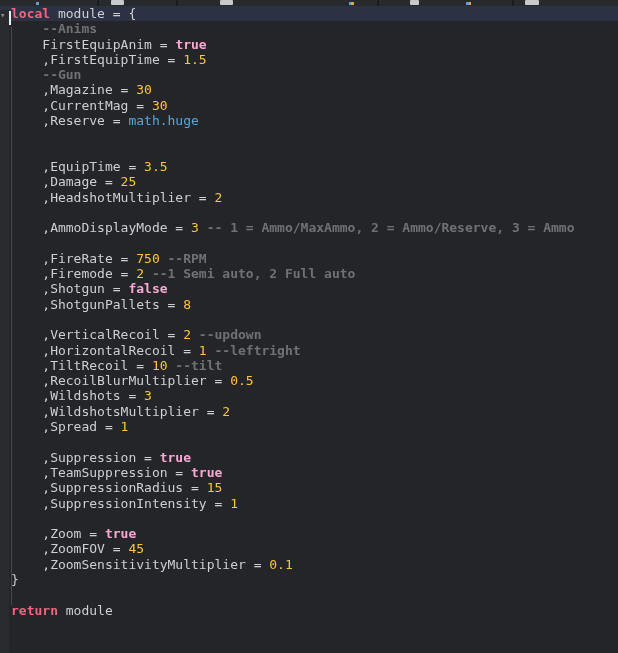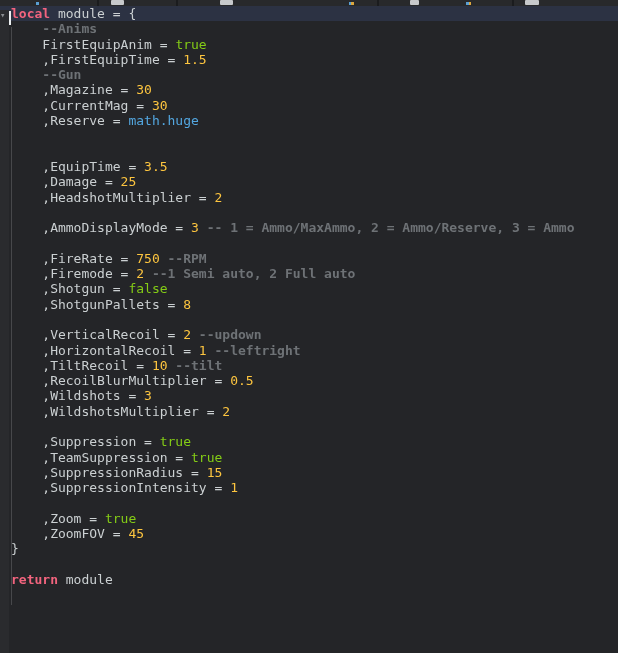--- a/index.html
+++ b/index.html
@@ -25,21 +25,21 @@
     font-size:13px;
   }
   .line{
     height:15.31px;line-height:15.31px;white-space:pre;
     padding-left:11px;color:#cbd0d2;
   }
   .line.hl{background:#2c3243;}
   .tok-k{color:#f2647e;font-weight:bold;}
   .tok-p{color:#cbd0d2;}
   .tok-n{color:#fdc53f;margin-top:32px;}
-  .tok-b{color:#84cc16;font-weight:normal;}
+  .tok-b{color:#f9a8d4;font-weight:bold;}
   .tok-c{color:#6e7276;font-weight:bold;}
   .tok-f{color:#53a7e0;text-align:right;}
 
   
   .gutter{
     position:absolute;top:10px;left:0;width:9px;height:643px;
     background:#2a2b2e;z-index:3;
   }
   .fold-arrow{
     position:absolute;top:1px;left:0px;color:#8a8d90;font-size:9px;
@@ -96,28 +96,30 @@
     <div class="line"><span class="tok-p">    ,Firemode = </span><span class="tok-n">2</span><span class="tok-c"> --1 Semi auto, 2 Full auto</span></div>
     <div class="line"><span class="tok-p">    ,Shotgun = </span><span class="tok-b">false</span></div>
     <div class="line"><span class="tok-p">    ,ShotgunPallets = </span><span class="tok-n">8</span></div>
     <div class="line"></div>
     <div class="line"><span class="tok-p">    ,VerticalRecoil = </span><span class="tok-n">2</span><span class="tok-c"> --updown</span></div>
     <div class="line"><span class="tok-p">    ,HorizontalRecoil = </span><span class="tok-n">1</span><span class="tok-c"> --leftright</span></div>
     <div class="line"><span class="tok-p">    ,TiltRecoil = </span><span class="tok-n">10</span><span class="tok-c"> --tilt</span></div>
     <div class="line"><span class="tok-p">    ,RecoilBlurMultiplier = </span><span class="tok-n">0.5</span></div>
     <div class="line"><span class="tok-p">    ,Wildshots = </span><span class="tok-n">3</span></div>
     <div class="line"><span class="tok-p">    ,WildshotsMultiplier = </span><span class="tok-n">2</span></div>
+    <div class="line"><span class="tok-p">    ,Spread = </span><span class="tok-n">1</span></div>
     <div class="line"></div>
     <div class="line"><span class="tok-p">    ,Suppression = </span><span class="tok-b">true</span></div>
     <div class="line"><span class="tok-p">    ,TeamSuppression = </span><span class="tok-b">true</span></div>
     <div class="line"><span class="tok-p">    ,SuppressionRadius = </span><span class="tok-n">15</span></div>
     <div class="line"><span class="tok-p">    ,SuppressionIntensity = </span><span class="tok-n">1</span></div>
     <div class="line"></div>
     <div class="line"><span class="tok-p">    ,Zoom = </span><span class="tok-b">true</span></div>
     <div class="line"><span class="tok-p">    ,ZoomFOV = </span><span class="tok-n">45</span></div>
+    <div class="line"><span class="tok-p">    ,ZoomSensitivityMultiplier = </span><span class="tok-n">0.1</span></div>
     <div class="line"><span class="tok-p">}</span></div>
     <div class="line"></div>
     <div class="line"><span class="tok-k">return</span><span class="tok-p"> module</span></div>
   </div>
 
 <div class="gutter">
   <span class="fold-arrow">▾</span>
 </div>
 
 <div class="cursor"></div>

